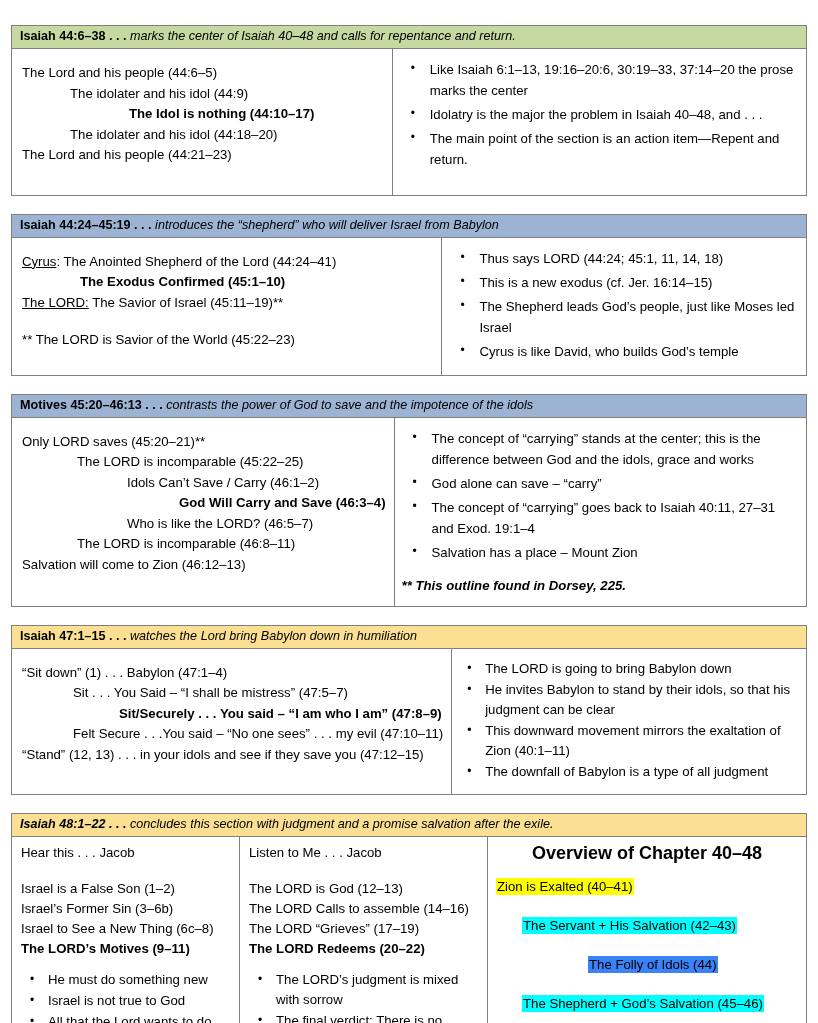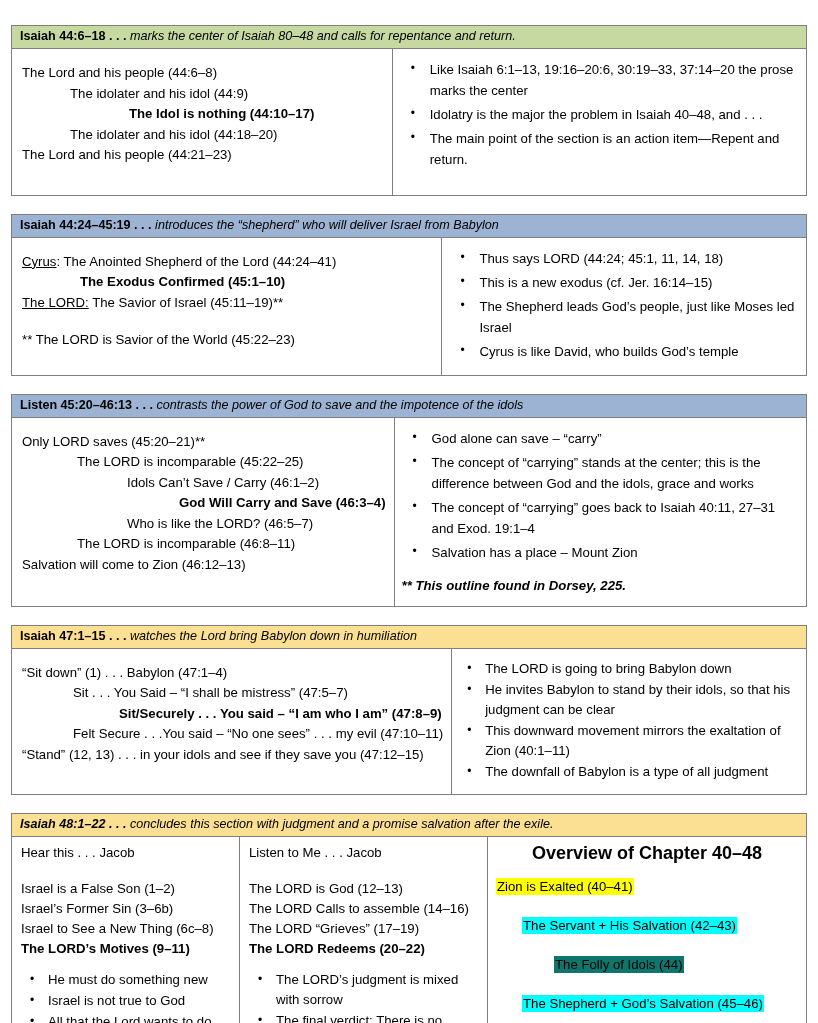--- a/index.html
+++ b/index.html
@@ -141,43 +141,43 @@
     font-size: 13.2px;
     line-height: 20px;
     margin-bottom: 19px;
     white-space: nowrap;
   }
   .ov-row .hl {
     padding: 1px 1px;
   }
   .hl-yellow { background: #ffff00; }
   .hl-cyan   { background: #00ffff; }
-  .hl-green  { background: #0f766e; }
+  .hl-green  { background: #3b82f6; margin-left: 34px; }
 
   .ind-0 { padding-left: 0px; }
   .ind-1 { padding-left: 26px; }
   .ind-2 { padding-left: 58px; }
 
   
   .w-left-470 { width: 470px; }
   .w-left-475 { width: 475px; }
 </style>
 </head>
 <body>
 
 <div class="page">
 
   <div class="section">
     <div class="sec-header hdr-green">
-      <span class="ref">Isaiah 44:6–18 . . .</span><span class="desc"> marks the center of Isaiah 80–48 and calls for repentance and return.</span>
+      <span class="ref">Isaiah 44:6–38 . . .</span><span class="desc"> marks the center of Isaiah 40–48 and calls for repentance and return.</span>
     </div>
     <div class="sec-body">
       <div class="col col-left w-left-470">
         <div class="outline">
-          <span class="ln ind-0">The Lord and his people (44:6–8)</span>
+          <span class="ln ind-0">The Lord and his people (44:6–5)</span>
           <span class="ln" style="padding-left:48px">The idolater and his idol (44:9)</span>
           <span class="ln b" style="padding-left:107px">The Idol is nothing (44:10–17)</span>
           <span class="ln" style="padding-left:48px">The idolater and his idol (44:18–20)</span>
           <span class="ln ind-0">The Lord and his people (44:21–23)</span>
           <span class="ln sp"></span>
         </div>
       </div>
       <div class="col col-right">
         <ul class="bul">
           <li>Like Isaiah 6:1–13, 19:16–20:6, 30:19–33, 37:14–20 the prose marks the center</li>
@@ -208,38 +208,38 @@
           <li>This is a new exodus (cf. Jer. 16:14–15)</li>
           <li>The Shepherd leads God’s people, just like Moses led Israel</li>
           <li>Cyrus is like David, who builds God’s temple</li>
         </ul>
       </div>
     </div>
   </div>
 
   <div class="section">
     <div class="sec-header hdr-blue">
-      <span class="ref">Listen 45:20–46:13 . . .</span><span class="desc"> contrasts the power of God to save and the impotence of the idols</span>
+      <span class="ref">Motives 45:20–46:13 . . .</span><span class="desc"> contrasts the power of God to save and the impotence of the idols</span>
     </div>
     <div class="sec-body">
       <div class="col col-left w-left-470">
         <div class="outline">
           <span class="ln ind-0">Only LORD saves (45:20–21)**</span>
           <span class="ln" style="padding-left:55px">The LORD is incomparable (45:22–25)</span>
           <span class="ln" style="padding-left:105px">Idols Can’t Save / Carry (46:1–2)</span>
           <span class="ln b" style="padding-left:157px">God Will Carry and Save (46:3–4)</span>
           <span class="ln" style="padding-left:105px">Who is like the LORD? (46:5–7)</span>
           <span class="ln" style="padding-left:55px">The LORD is incomparable (46:8–11)</span>
           <span class="ln ind-0">Salvation will come to Zion (46:12–13)</span>
         </div>
       </div>
       <div class="col col-right">
         <ul class="bul">
+          <li>The concept of “carrying” stands at the center; this is the difference between God and the idols, grace and works</li>
           <li>God alone can save – “carry”</li>
-          <li>The concept of “carrying” stands at the center; this is the difference between God and the idols, grace and works</li>
           <li>The concept of “carrying” goes back to Isaiah 40:11, 27–31 and Exod. 19:1–4</li>
           <li>Salvation has a place – Mount Zion</li>
         </ul>
         <div class="note-ital">** This outline found in Dorsey, 225.</div>
       </div>
     </div>
   </div>
 
   <div class="section">
     <div class="sec-header hdr-yellow">

